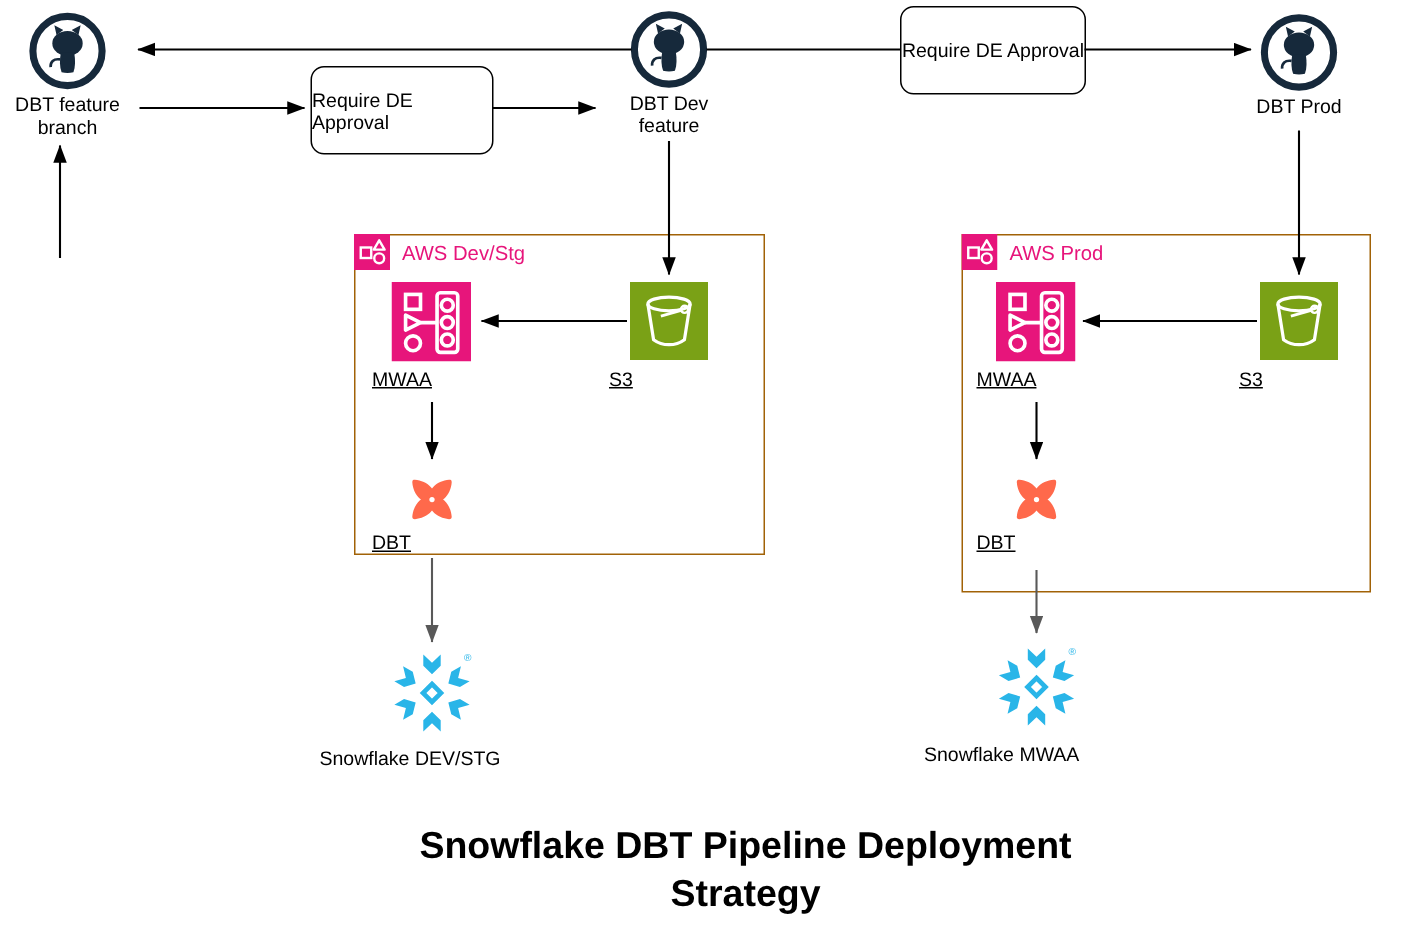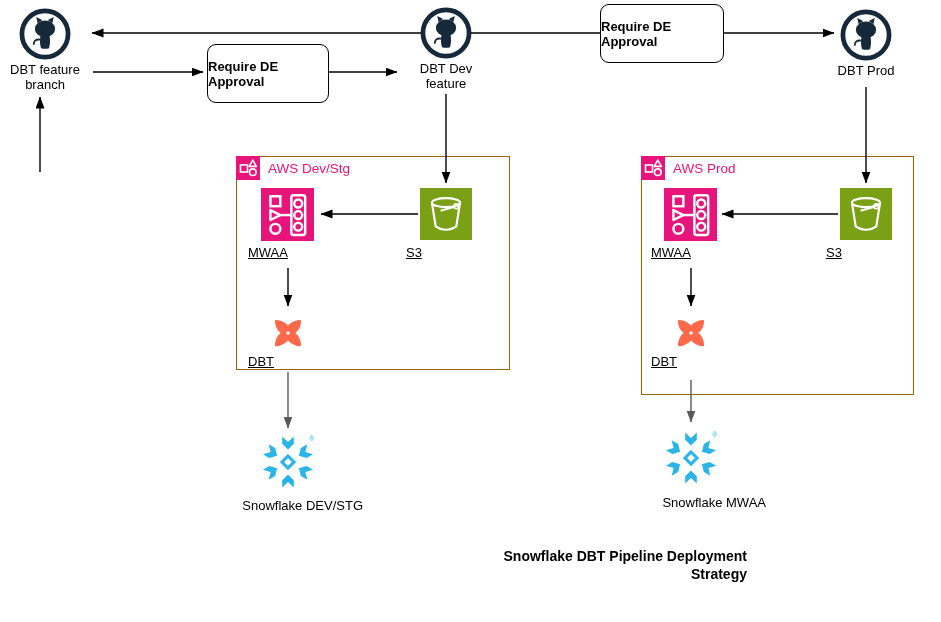--- a/index.html
+++ b/index.html
@@ -9,37 +9,37 @@
   }
   .node{position:absolute;text-align:center;}
   .node svg{display:block;margin:0 auto;}
   .node-label{
     font-size:13px;line-height:1.15;white-space:pre-line;margin-top:2px;
     position:relative;z-index:4;
   }
   .gate{
     position:absolute;border:1px solid #000;border-radius:9px;background:#fff;
     display:flex;align-items:center;justify-content:center;
-    font-size:13px;z-index:2;font-weight:bold;
+    font-size:13px;z-index:2;
   }
   .aws-box{
     position:absolute;border:1px solid #a16207;background:transparent;z-index:1;
   }
   .aws-corner{position:absolute;left:-1px;top:-1px;width:24px;height:24px;}
   .aws-title{
     position:absolute;left:31px;top:4px;color:#e7157b;font-size:13.5px;
     white-space:nowrap;
   }
   .svc-label{position:absolute;width:80px;text-align:left;font-size:13px;z-index:4;text-decoration:underline;}
-  .wide-label{position:absolute;width:150px;text-align:right;font-size:13px;z-index:4;}
+  .wide-label{position:absolute;width:150px;text-align:left;font-size:13px;z-index:4;}
   #edge-layer{position:absolute;left:0;top:0;z-index:3;pointer-events:none;}
   .icon-wrap{position:absolute;z-index:2;}
   .main-title{
-    position:absolute;left:247px;top:548px;width:500px;text-align:right;
-    font-size:14px;font-weight:bold;line-height:1.28;white-space:pre-line;
+    position:absolute;left:247px;top:548px;width:500px;text-align:center;
+    font-size:25px;font-weight:bold;line-height:1.28;white-space:pre-line;
   }
 </style>
 </head>
 <body>
 
 <div class="canvas">
 
   <svg id="edge-layer" width="941" height="622">
     <defs>
       <marker id="arrow-black" markerUnits="userSpaceOnUse" markerWidth="13" markerHeight="10" refX="11.5" refY="4.5" orient="auto">

